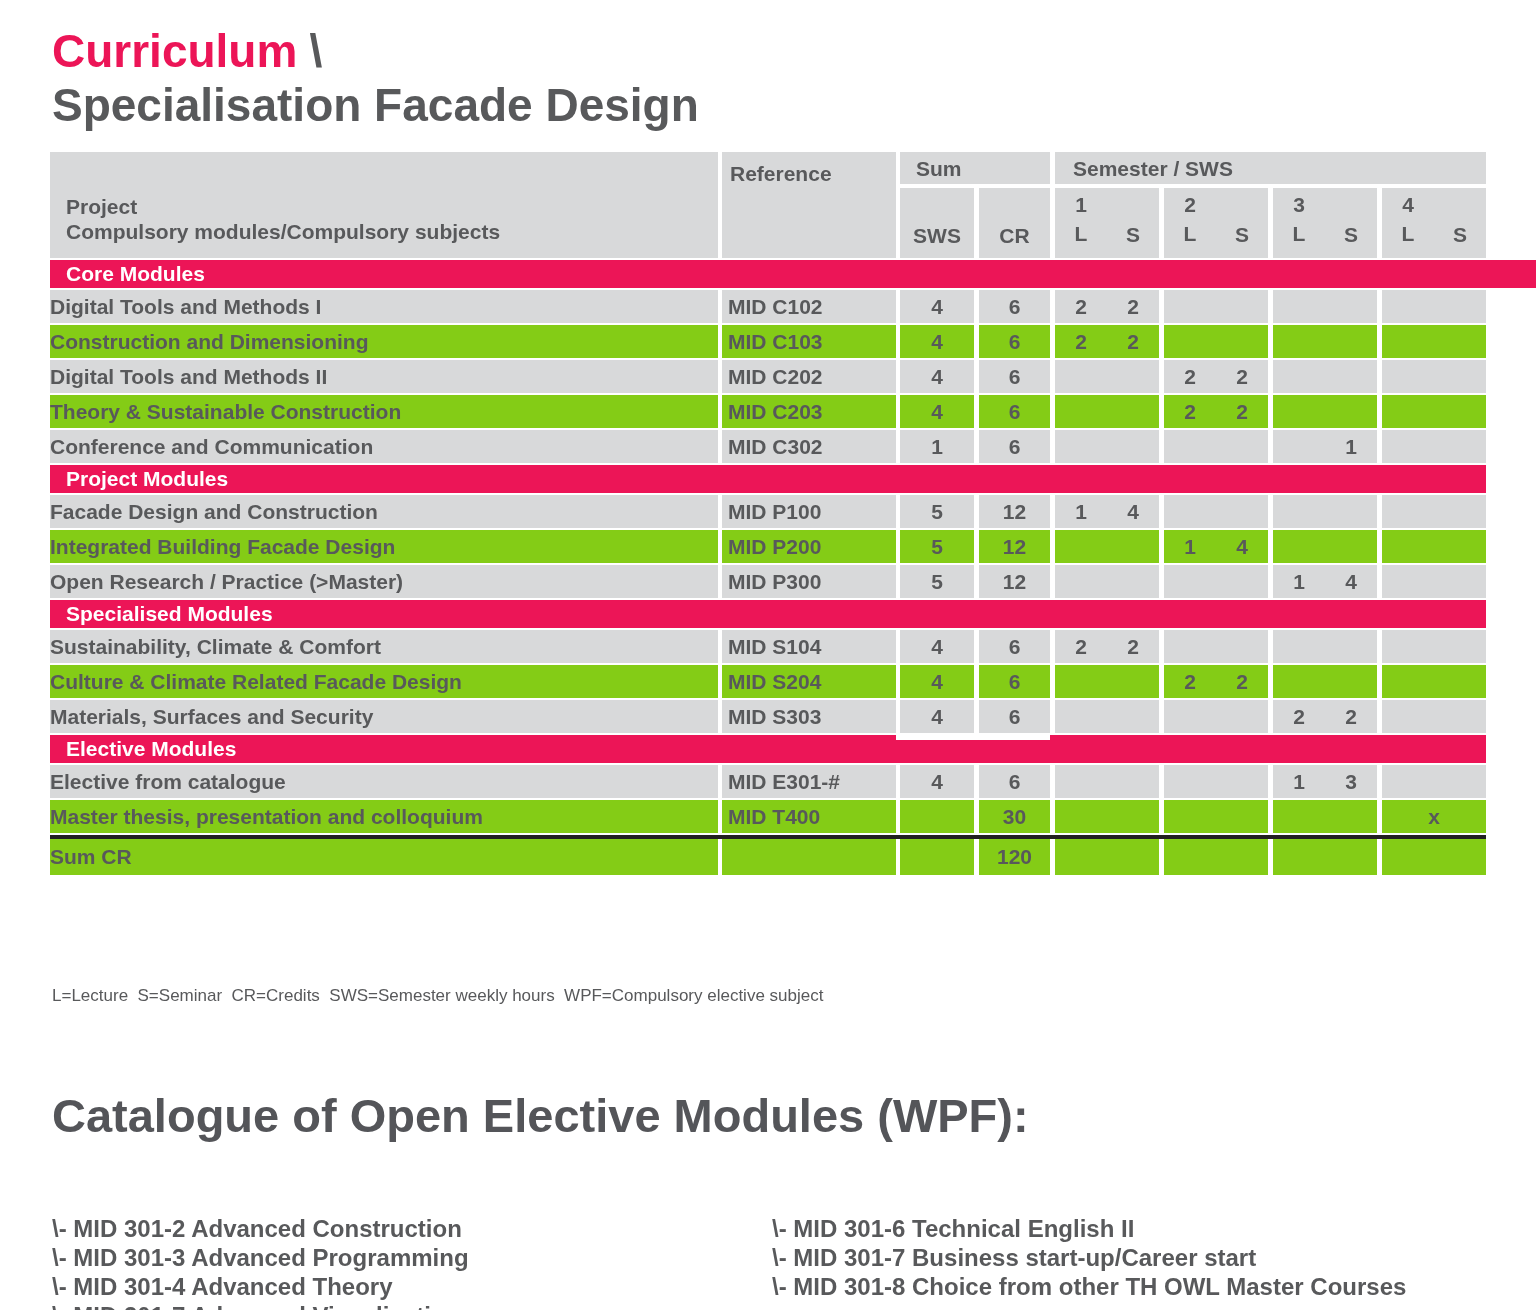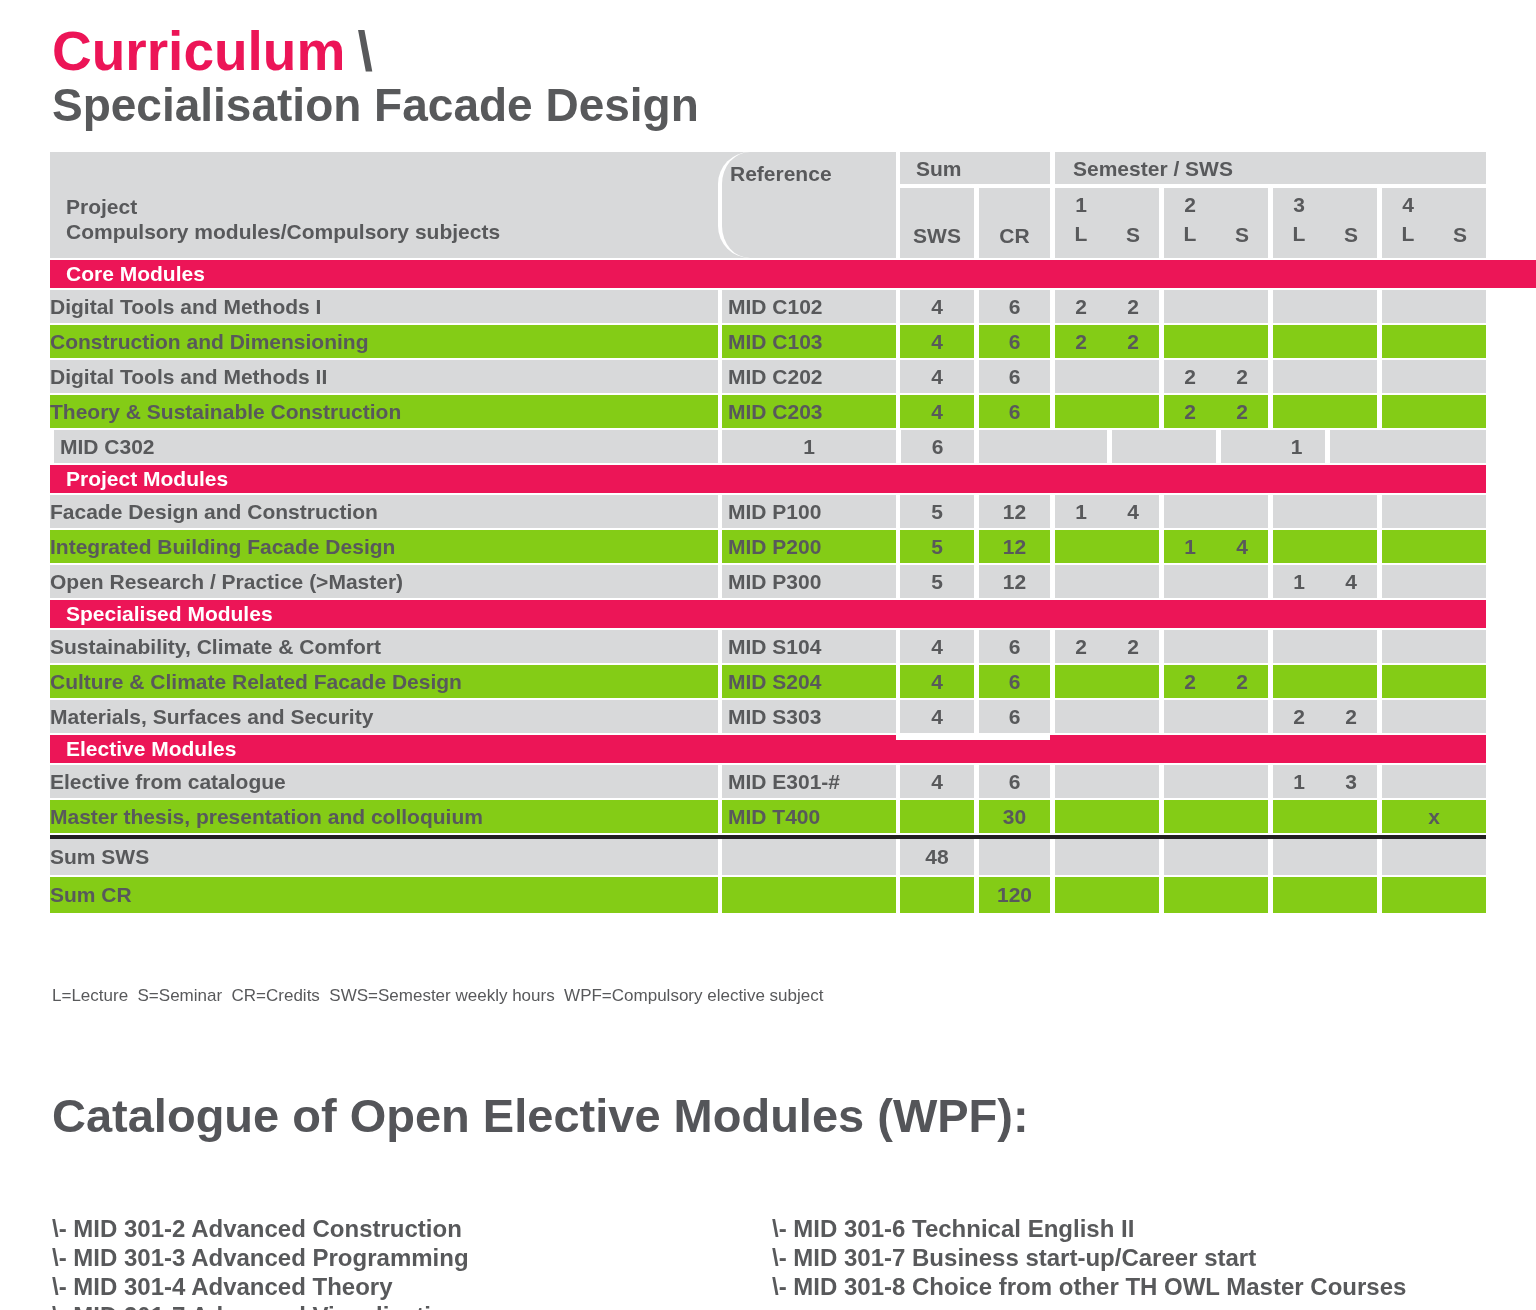--- a/index.html
+++ b/index.html
@@ -1,34 +1,34 @@
 <!DOCTYPE html>
 <html><head>
 <meta charset="utf-8">
 <style>
   html,body{margin:0;padding:0;background:#fff;}
   .page{
     position:relative;width:1536px;height:1310px;background:#fff;
     font-family:"Liberation Sans",sans-serif;overflow:hidden;
   }
   
-  .title{position:absolute;left:52px;top:26px;font-size:55px;line-height:50px;font-weight:bold;margin:0;}
+  .title{position:absolute;left:52px;top:26px;font-size:46px;line-height:50px;font-weight:bold;margin:0;}
   .title .pink{color:#ec1557;}
   .title .slash{color:#58595b;margin-left:12px;font-weight:bold;}
   .subtitle{position:absolute;left:52px;top:80px;font-size:46px;line-height:50px;font-weight:bold;color:#58595b;margin:0;}
 
   
   .tbl{position:absolute;left:50px;top:152px;width:1436px;}
   .hdr,.row{display:grid;grid-template-columns:668px 178px 78px 76px 57px 52px 57px 52px 57px 52px 57px 52px;}
   .hdr{grid-template-rows:36px 70px;background:#d8d9da;border-bottom:2px solid #fff;
        color:#58595b;font-size:21px;font-weight:bold;}
   .hcell{box-sizing:border-box;}
   .h-module{grid-area:1/1/3/2;display:flex;flex-direction:column;justify-content:flex-end;
             padding:0 0 14px 16px;line-height:25px;}
-  .h-ref{grid-area:1/2/3/3;border-left:4px solid #fff;padding:10px 0 5px 8px;border-radius:32px;}
+  .h-ref{grid-area:1/2/3/3;border-left:4px solid #fff;padding:10px 0 5px 8px;}
   .h-sum{grid-area:1/3/2/5;border-left:4px solid #fff;border-bottom:4px solid #fff;padding:5px 0 0 16px;}
   .h-semsws{grid-area:1/5/2/13;border-left:5px solid #fff;border-bottom:4px solid #fff;padding:5px 0 0 18px;}
   .h-sws{grid-area:2/3/3/4;border-left:4px solid #fff;display:flex;align-items:flex-end;justify-content:center;padding-bottom:10px;}
   .h-cr{grid-area:2/4/3/5;border-left:5px solid #fff;display:flex;align-items:flex-end;justify-content:center;padding-bottom:10px;}
   .h-g{display:flex;border-left:5px solid #fff;}
   .h-g1{grid-area:2/5/3/7;} .h-g2{grid-area:2/7/3/9;} .h-g3{grid-area:2/9/3/11;} .h-g4{grid-area:2/11/3/13;}
   .half-l{width:52px;display:flex;flex-direction:column;align-items:center;padding-top:5px;gap:5px;}
   .half-s{width:52px;display:flex;align-items:flex-end;justify-content:center;padding-bottom:11px;}
 
   .band{height:30px;width:1436px;box-sizing:border-box;background:#ec1557;color:#fff;
@@ -162,20 +162,21 @@
           <div class="c num gl"></div>
           <div class="c num gs"></div>
           <div class="c num gl">2</div>
           <div class="c num gs">2</div>
           <div class="c num gl"></div>
           <div class="c num gs"></div>
           <div class="c num gl"></div>
           <div class="c num gs"></div>
         </div>
         <div class="row gray">
+          <div class="c mod">Conference and Communication</div>
           <div class="c ref">MID C302</div>
           <div class="c num sws">1</div>
           <div class="c num cr">6</div>
           <div class="c num gl"></div>
           <div class="c num gs"></div>
           <div class="c num gl"></div>
           <div class="c num gs"></div>
           <div class="c num gl"></div>
           <div class="c num gs">1</div>
           <div class="c num gl"></div>
@@ -289,34 +290,20 @@
           <div class="c num cr">30</div>
           <div class="c num gl"></div>
           <div class="c num gs"></div>
           <div class="c num gl"></div>
           <div class="c num gs"></div>
           <div class="c num gl"></div>
           <div class="c num gs"></div>
           <div class="c num gl merged">x</div>
         </div>
         <div class="divider"></div>
-        <div class="row sum-row gray">
-          <div class="c mod">Sum SWS</div>
-          <div class="c ref"></div>
-          <div class="c num sws">48</div>
-          <div class="c num cr"></div>
-          <div class="c num gl"></div>
-          <div class="c num gs"></div>
-          <div class="c num gl"></div>
-          <div class="c num gs"></div>
-          <div class="c num gl"></div>
-          <div class="c num gs"></div>
-          <div class="c num gl"></div>
-          <div class="c num gs"></div>
-        </div>
         <div class="row sum-row white">
           <div class="c mod">Sum CR</div>
           <div class="c ref"></div>
           <div class="c num sws"></div>
           <div class="c num cr">120</div>
           <div class="c num gl"></div>
           <div class="c num gs"></div>
           <div class="c num gl"></div>
           <div class="c num gs"></div>
           <div class="c num gl"></div>

